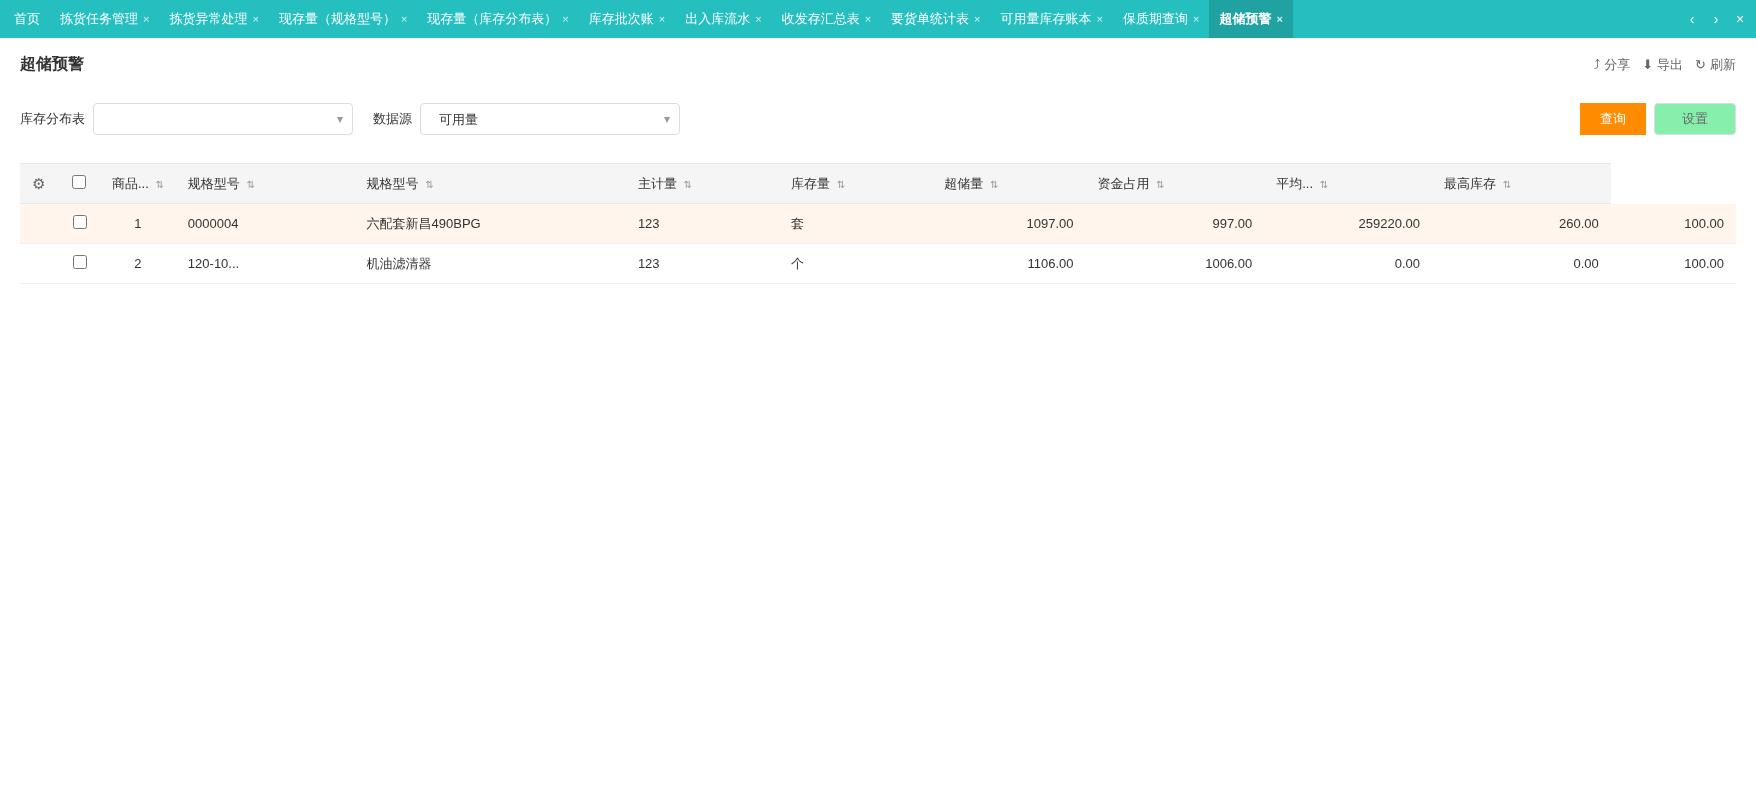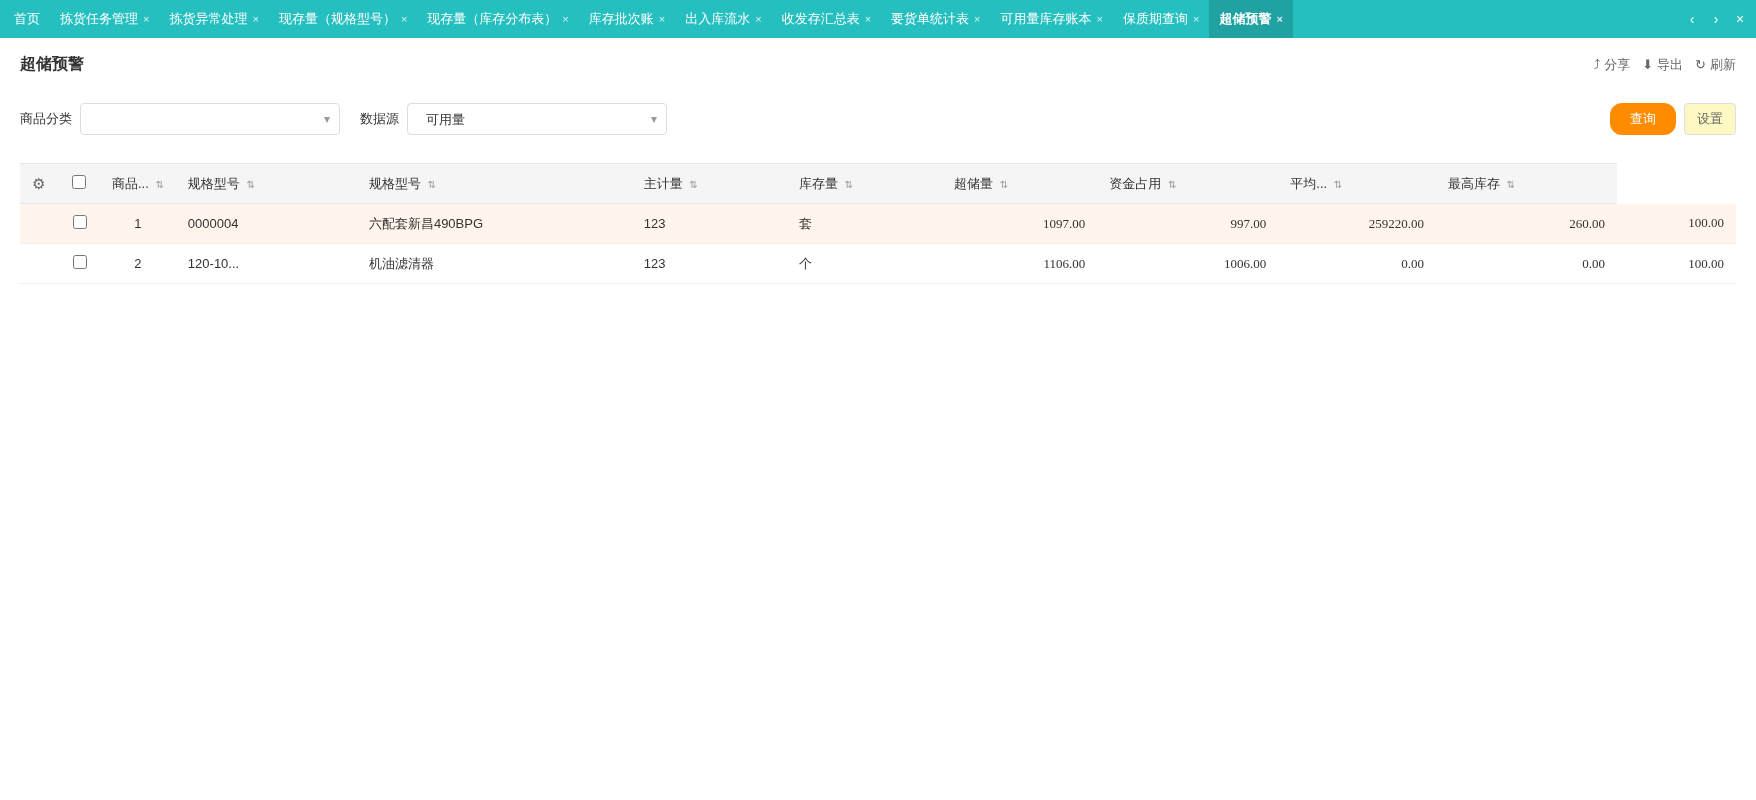--- a/index.html
+++ b/index.html
@@ -129,32 +129,32 @@
 
     .filter-buttons {
       margin-left: auto;
       display: flex;
       gap: 8px;
     }
     .btn-query {
       background: #ff8c00;
       color: #fff;
       border: none;
-      border-radius: 12px;
+      border-radius: 0;
       padding: 0 20px;
       height: 32px;
       font-size: 13px;
       cursor: pointer;
     }
     .btn-settings {
-      background: #fef9c3;
+      background: #86efac;
       color: #666;
       border: 1px solid #ddd;
       border-radius: 4px;
-      padding: 0 12px;
+      padding: 0 27px;
       height: 32px;
       font-size: 13px;
       cursor: pointer;
     }
 
     
     .data-table {
       width: 100%;
       border-collapse: collapse;
       font-size: 13px;
@@ -184,21 +184,21 @@
       height: 40px;
       border-bottom: 1px solid #f0f0f0;
     }
     .data-table tbody tr.highlighted { background: #fff5ec; }
     .data-table td {
       padding: 0 12px;
       color: #333;
       white-space: nowrap;
     }
     .td-center { text-align: center; }
-    .td-right { text-align: right; font-family: Liberation Serif, serif; }
+    .td-right { text-align: right; }
 
     .row-number {
       color: #666;
       text-align: center;
       width: 40px;
     }
     .gear-col {
       width: 40px;
       text-align: center;
     }
@@ -285,21 +285,21 @@
       </a>
       <a class="action-btn">
         <span>↻</span>
         <span>刷新</span>
       </a>
     </div>
   </div>
 
   <div class="filter-bar">
     <div class="filter-item">
-      <label class="filter-label">商品分类</label>
+      <label class="filter-label">库存分布表</label>
       <div class="filter-select-wrap">
         <select>
           <option value=""></option>
         </select>
         <span class="select-arrow">▾</span>
       </div>
     </div>
     <div class="filter-item">
       <label class="filter-label">数据源</label>
       <div class="filter-select-wrap">

